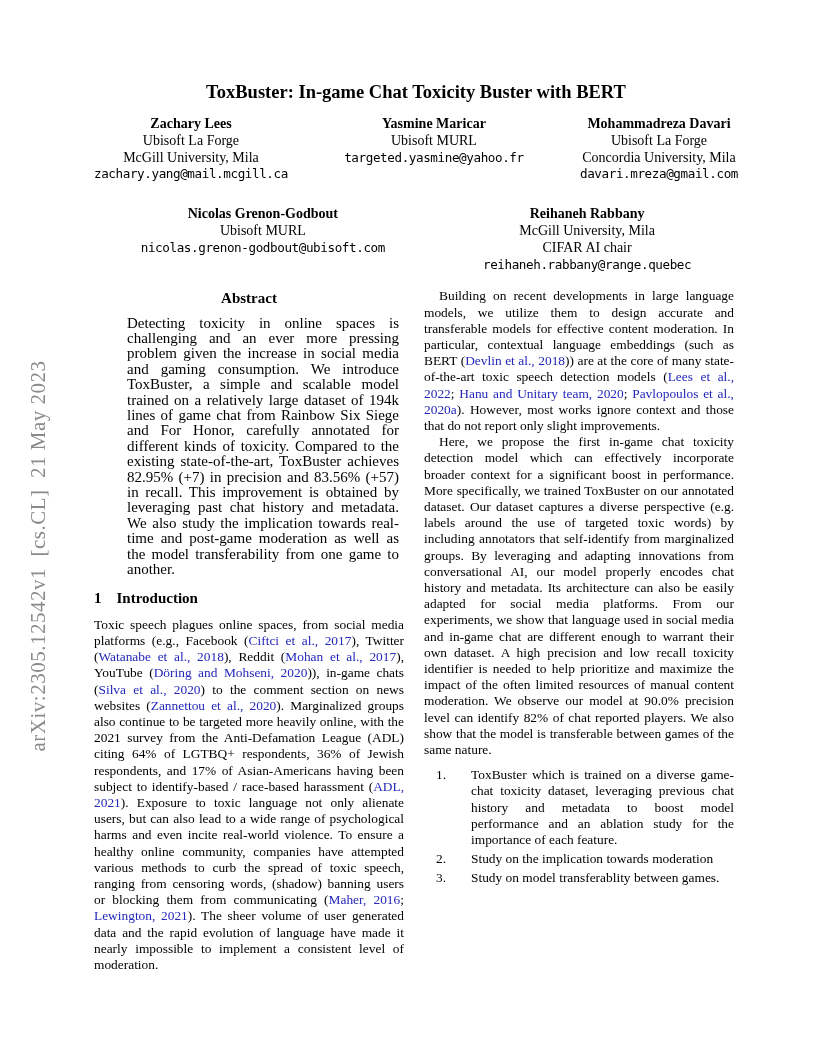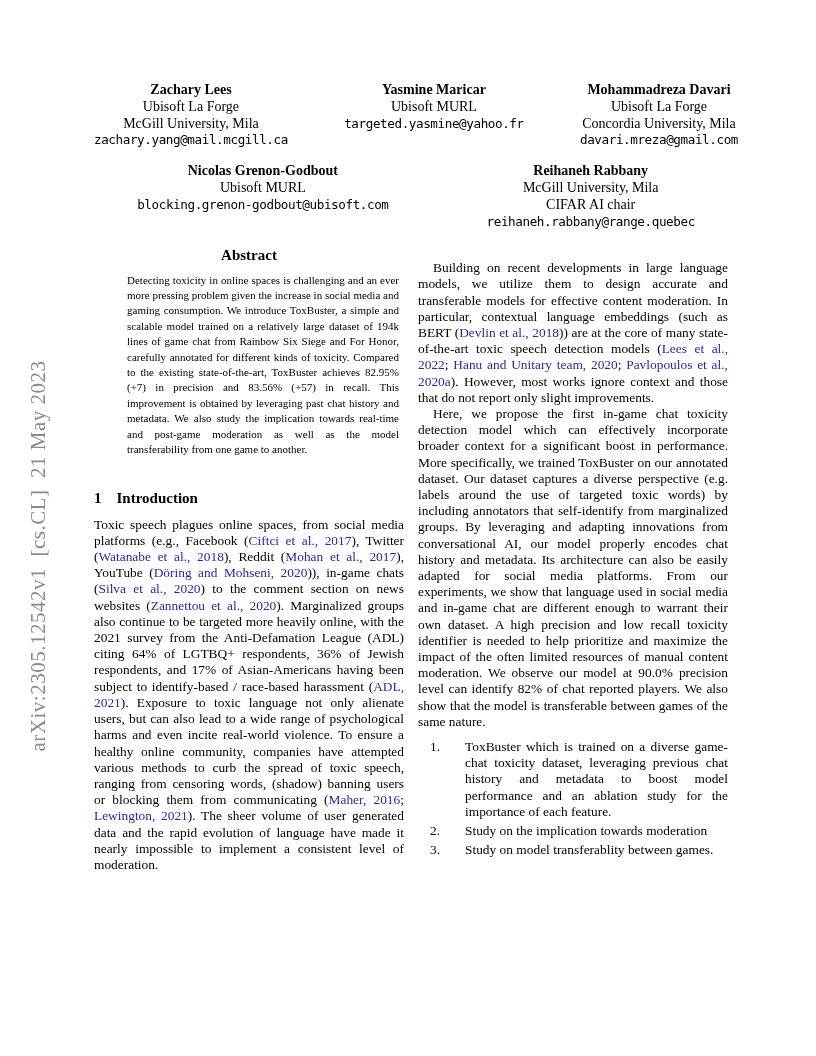--- a/index.html
+++ b/index.html
@@ -34,74 +34,75 @@
   .authors-row {
     display:flex;
     justify-content:space-between;
     text-align:center;
     font-size:14px;
     line-height:16.8px;
   }
   .authors-row.row2 {
     justify-content:center;
     gap:98px;
-    margin-top:14px;
+    margin-top:23px;
   }
   .author-name { font-weight:bold; }
   .author-email {
     font-family:"DejaVu Sans Mono", monospace;
     font-size:12.6px;
     letter-spacing:-0.4px;
   }
   .columns {
     display:flex;
-    gap:14px;
+    gap:20px;
     margin-top:15px;
-    align-items:center;
+    align-items:flex-start;
   }
   .col {
     width:310px;
     font-size:13.4px;
     line-height:16.2px;
     text-align:justify;
     hyphens:auto;
   }
   .abstract-heading {
     text-align:center;
     font-weight:bold;
     font-size:15px;
     margin:2px 0 9px 0;
   }
   .abstract-text {
     padding-left:33px;
     padding-right:5px;
-    font-size:11px;
+    font-size:15px;
     line-height:15.4px;
   }
   .section-heading {
     font-size:15px;
     font-weight:bold;
-    margin:33px 0 10px 0;
+    margin:13px 0 10px 0;
   }
   .section-number { margin-right:15px; }
   p.body-par { text-indent:15px; }
   p.body-par.noindent { text-indent:0; }
   .cite { color:#2328b8; }
   .contrib-list { margin-top:9px; }
   .contrib-item { display:flex; margin-top:3px; text-align:justify; }
   .contrib-number { width:22px; text-align:right; margin-right:7px; flex:none; }
   .contrib-text { flex:1;margin-left:18px; }
 </style>
 </head>
 <body>
 
 <div class="arxiv-stamp" style="color: rgb(139, 139, 139);">arXiv:2305.12542v1  [cs.CL]  21 May 2023</div>
 
 <div class="page">
 
+  <div class="title">ToxBuster: In-game Chat Toxicity Buster with BERT</div>
 
   <div class="authors-row">
     <div class="author-block">
       <div class="author-name">Zachary Lees</div>
       <div>Ubisoft La Forge</div>
       <div>McGill University, Mila</div>
       <div class="author-email">zachary.yang@mail.mcgill.ca</div>
     </div>
     <div class="author-block">
       <div class="author-name">Yasmine Maricar</div>
@@ -113,21 +114,21 @@
       <div>Ubisoft La Forge</div>
       <div>Concordia University, Mila</div>
       <div class="author-email">davari.mreza@gmail.com</div>
     </div>
   </div>
 
   <div class="authors-row row2">
     <div class="author-block">
       <div class="author-name">Nicolas Grenon-Godbout</div>
       <div>Ubisoft MURL</div>
-      <div class="author-email">blocking.grenon-godbout@ubisoft.com</div>
+      <div class="author-email">nicolas.grenon-godbout@ubisoft.com</div>
     </div>
     <div class="author-block">
       <div class="author-name">Reihaneh Rabbany</div>
       <div>McGill University, Mila</div>
       <div>CIFAR AI chair</div>
       <div class="author-email">reihaneh.rabbany@range.quebec</div>
     </div>
   </div>
 
   <div class="columns">

